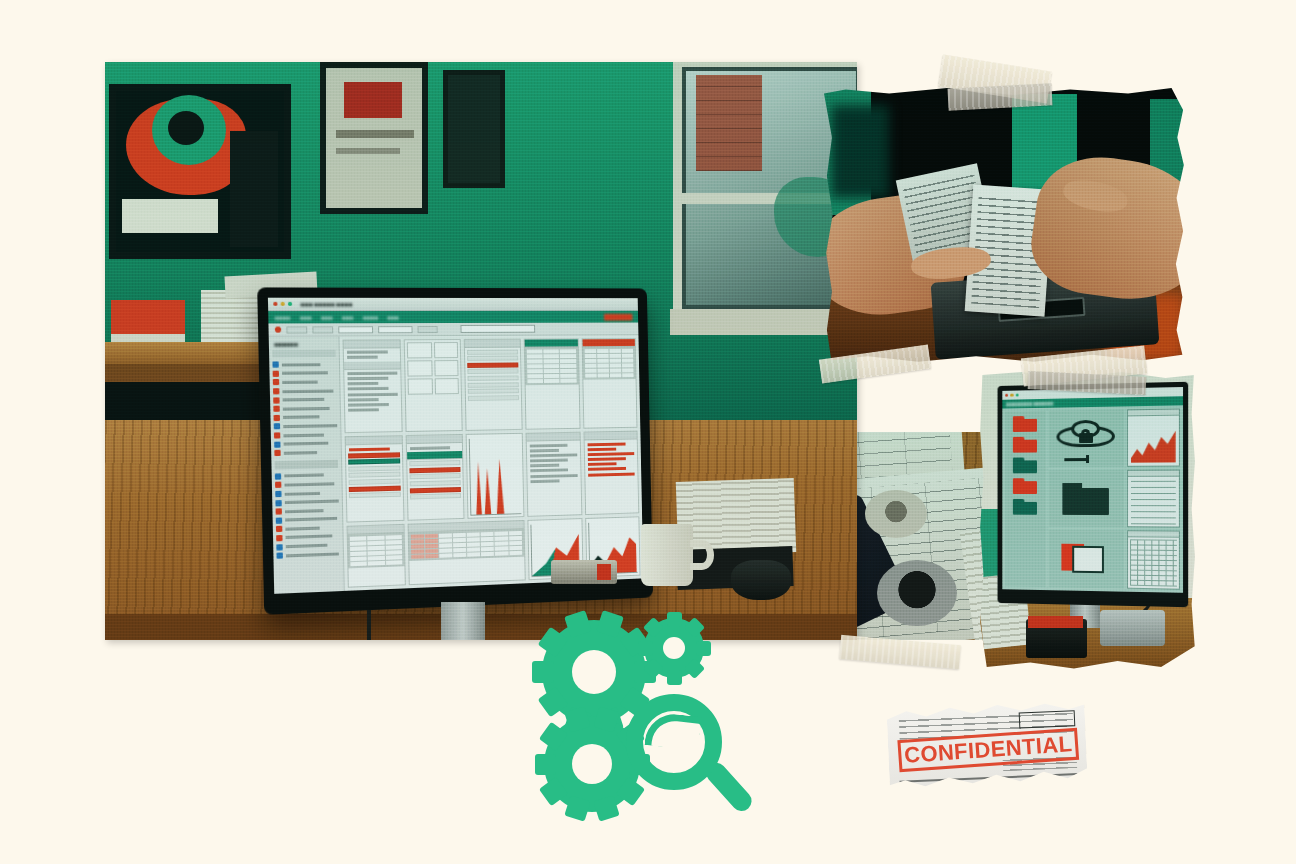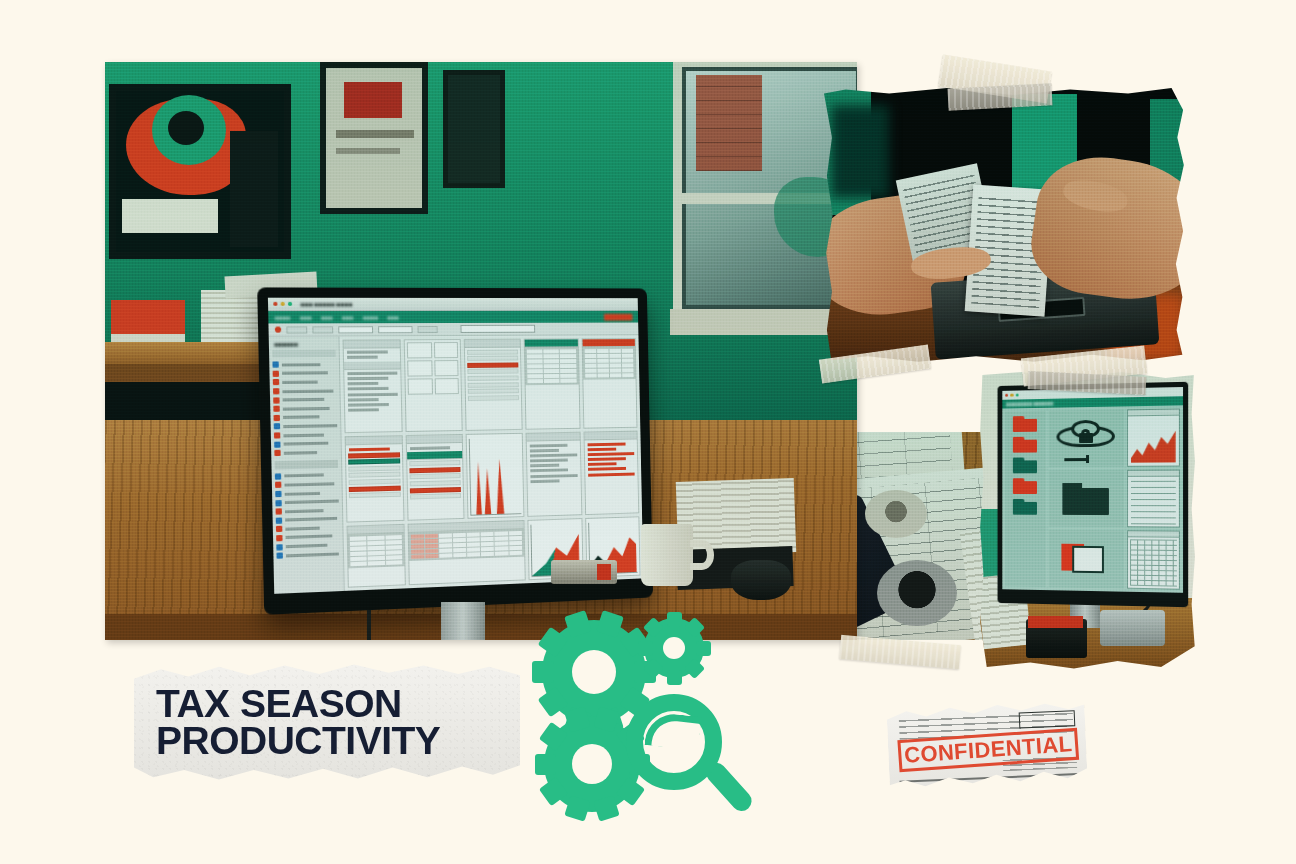--- a/index.html
+++ b/index.html
@@ -1065,24 +1065,20 @@
     <div class="grain"></div>
   </div>
 
   <div class="tape" id="tape1"></div>
   <div class="tape" id="tape2"></div>
   <div class="tape" id="tape5"></div>
   <div class="tape" id="tape3"></div>
   <div class="tape" id="tape4"></div>
   <div class="tape" id="tape6"></div>
 
-  <div id="title-label">
-    <div class="tl">TAX SEASON</div>
-    <div class="tl">PRODUCTIVITY</div>
-  </div>
 
   <div id="gear-graphic">
     <div class="gear" id="gear-large" style="left:2px;top:8px;width:104px;height:104px;background:#28bd86;">
         <span class="tooth" style="width: 22px; height: 22px; background: rgb(40, 189, 134); left: 82.2599px; top: 11.023px; border-radius: 3px; transform: rotate(324deg);"></span>
         <span class="tooth" style="width: 22px; height: 22px; background: rgb(40, 189, 134); left: 56.7599px; top: -7.50388px; border-radius: 3px; transform: rotate(288deg);"></span>
         <span class="tooth" style="width: 22px; height: 22px; background: rgb(40, 189, 134); left: 25.2401px; top: -7.50388px; border-radius: 3px; transform: rotate(252deg);"></span>
         <span class="tooth" style="width: 22px; height: 22px; background: rgb(40, 189, 134); left: -0.259867px; top: 11.023px; border-radius: 3px; transform: rotate(216deg);"></span>
         <span class="tooth" style="width: 22px; height: 22px; background: rgb(40, 189, 134); left: -10px; top: 41px; border-radius: 3px; transform: rotate(180deg);"></span>
         <span class="tooth" style="width: 22px; height: 22px; background: rgb(40, 189, 134); left: -0.259867px; top: 70.977px; border-radius: 3px; transform: rotate(144deg);"></span>
         <span class="tooth" style="width: 22px; height: 22px; background: rgb(40, 189, 134); left: 25.2401px; top: 89.5039px; border-radius: 3px; transform: rotate(108deg);"></span>

